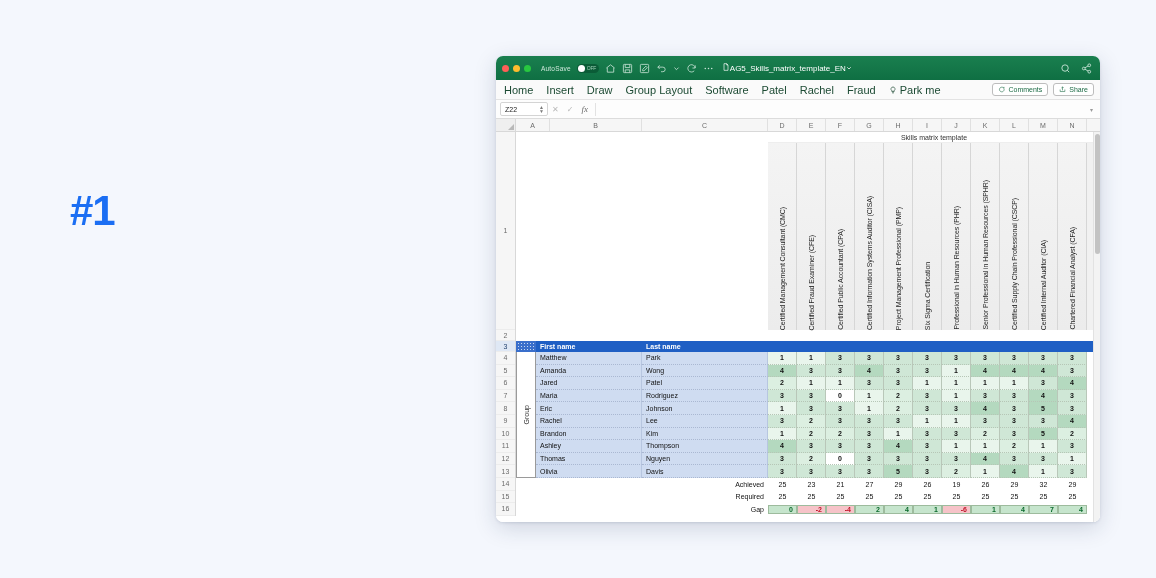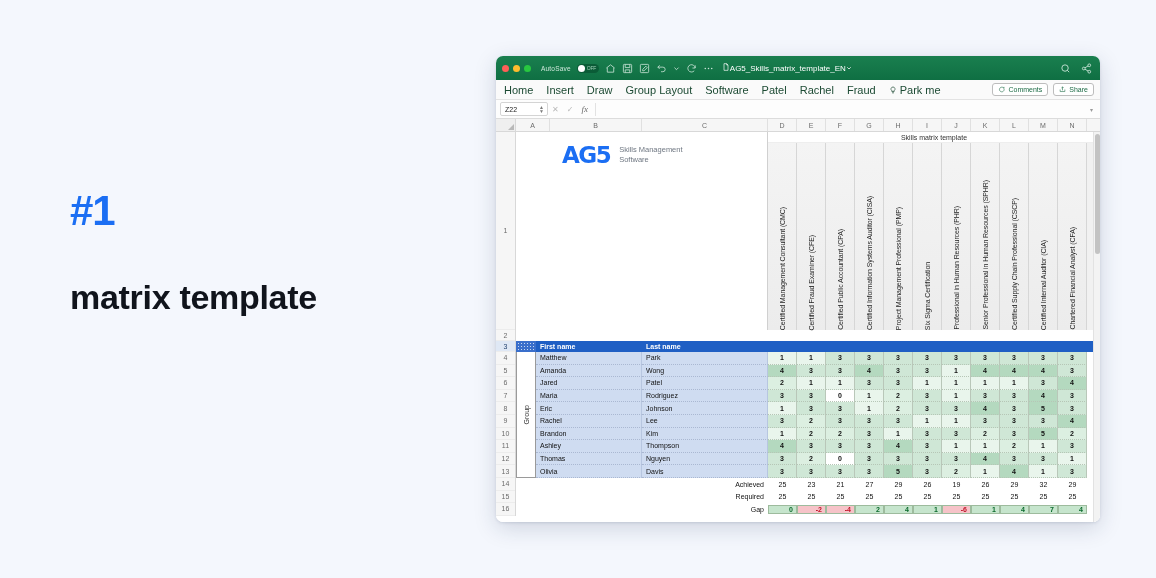--- a/index.html
+++ b/index.html
@@ -155,21 +155,20 @@
   .vthumb { position:absolute; top:2px; left:1px; width:5px; height:120px; background:#c3c3c3; border-radius:3px;}
 </style>
 </head>
 <body>
 
 <div class="page">
 
   <div class="promo">
     <div class="promo-rank">#1</div>
     <div class="promo-title">
-      <div>matrix template</div>
     </div>
   </div>
 
   <div class="xl">
 
     <div class="xl-title">
       <div class="dots">
         <span class="dot r"></span>
         <span class="dot y"></span>
         <span class="dot g"></span>
@@ -345,29 +344,20 @@
           <div class="rh" style="height:12.6px">12</div>
           <div class="rh" style="height:12.6px">13</div>
           <div class="rh" style="height:12.6px">14</div>
           <div class="rh" style="height:12.6px">15</div>
           <div class="rh" style="height:12.6px">16</div>
         </div>
 
         <div class="sheet">
 
           <div style="position:relative;height:198px;">
-            <div class="logo-zone">
-              <div class="logo-wrap">
-                <span class="ag5">AG5</span>
-                <span class="ag5-sub">
-                  <span>Skills Management</span><br>
-                  <span>Software</span>
-                </span>
-              </div>
-            </div>
             <div class="title-merge">Skills matrix template</div>
             <div class="skillcols">
               <div class="skillcol" style="width:29px">
                   <span class="skilltxt">Certified Management Consultant (CMC)</span>
                 </div>
               <div class="skillcol" style="width:29px">
                   <span class="skilltxt">Certified Fraud Examiner (CFE)</span>
                 </div>
               <div class="skillcol" style="width:29px">
                   <span class="skilltxt">Certified Public Accountant (CPA)</span>

